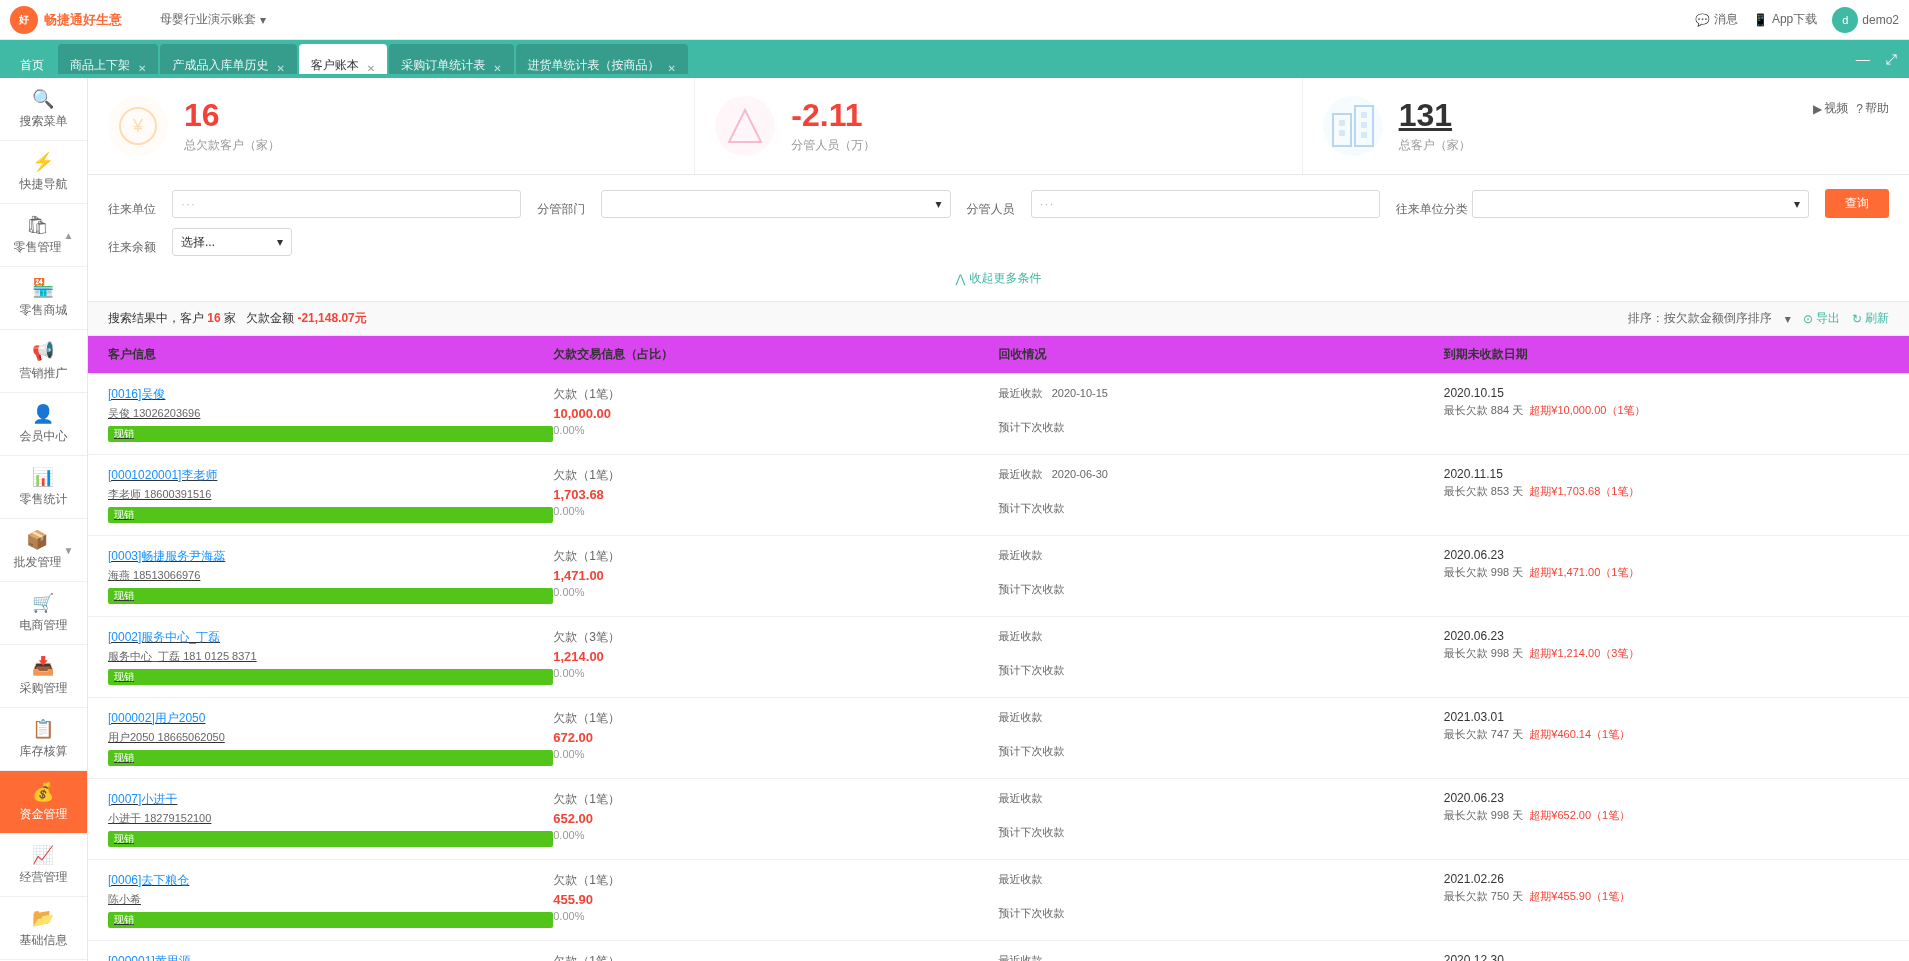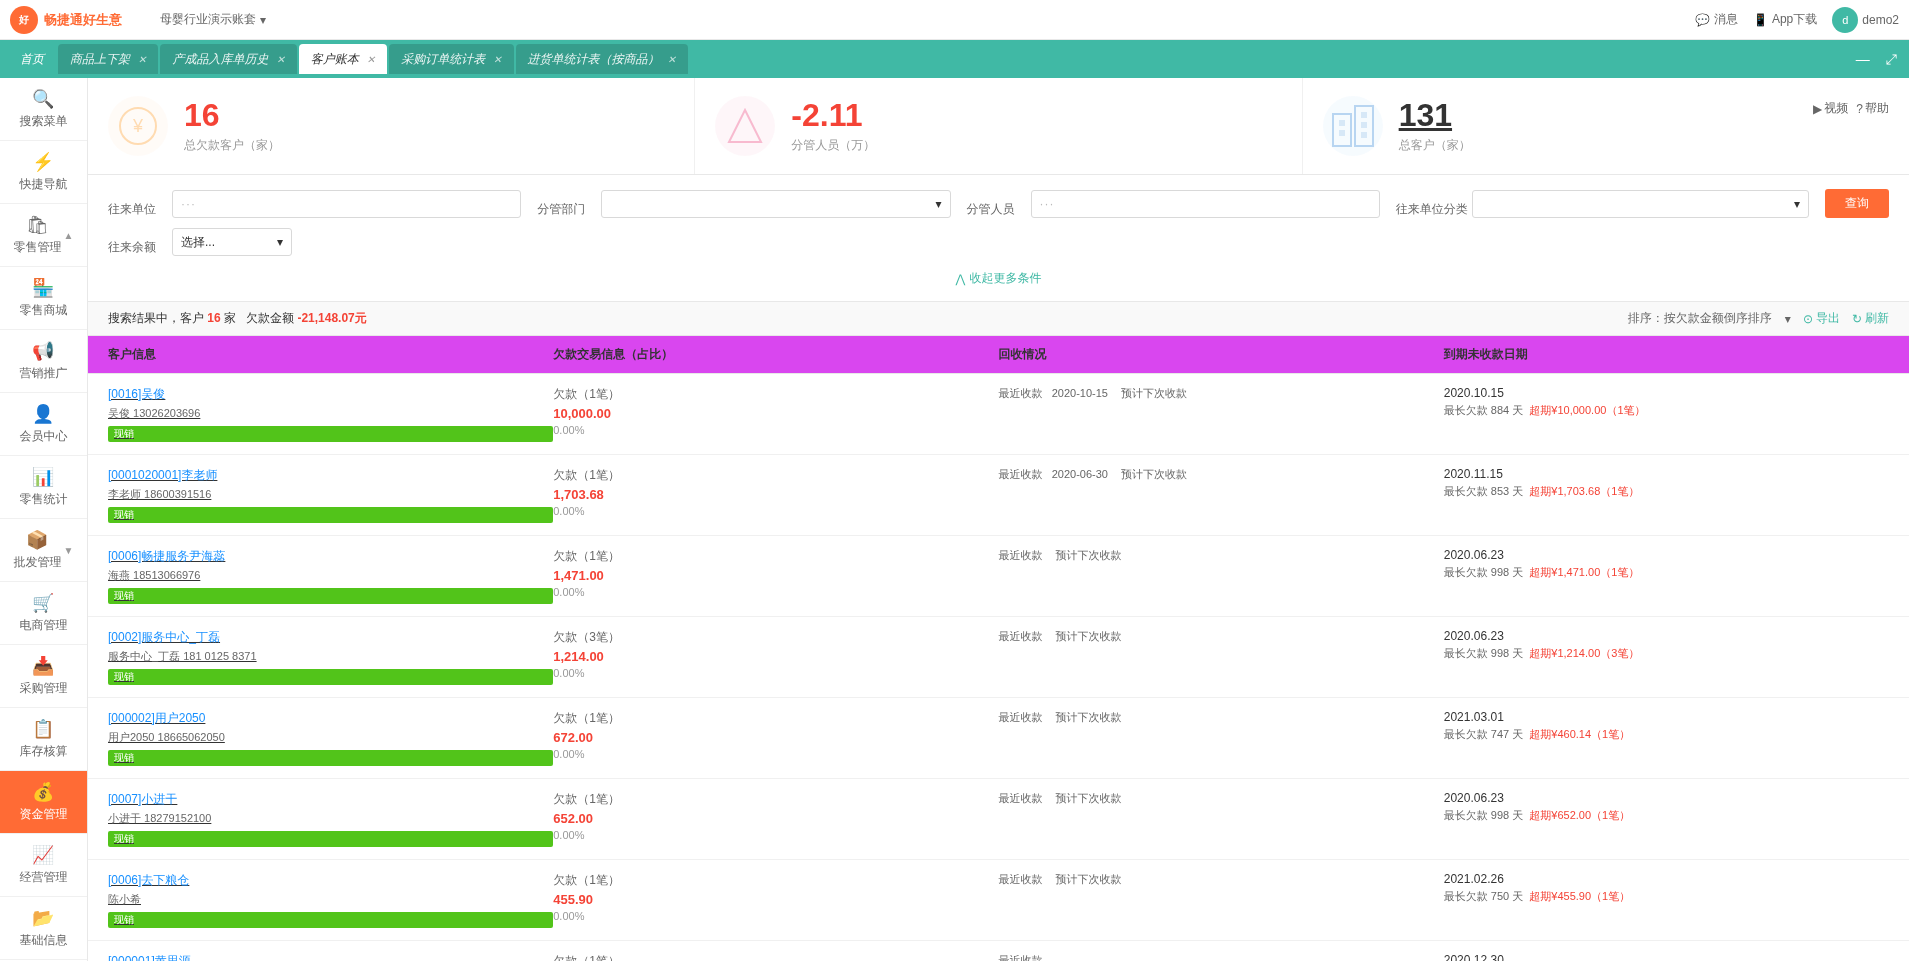--- a/index.html
+++ b/index.html
@@ -10,21 +10,21 @@
     .top-bar-left { display: flex; align-items: center; gap: 10px; }
     .logo-area { display: flex; align-items: center; gap: 6px; color: #ff6b35; font-weight: bold; font-size: 13px; }
     .logo-icon { width: 28px; height: 28px; background: #ff6b35; border-radius: 50%; display: flex; align-items: center; justify-content: center; color: white; font-size: 10px; }
     .store-selector { color: #666; font-size: 12px; display: flex; align-items: center; gap: 4px; cursor: pointer; margin-left: 28px; }
     .top-bar-right { display: flex; align-items: center; gap: 15px; }
     .top-right-item { display: flex; align-items: center; gap: 4px; color: #666; font-size: 12px; cursor: pointer; }
     .avatar { width: 26px; height: 26px; background: #40b9a5; border-radius: 50%; display: flex; align-items: center; justify-content: center; color: white; font-size: 11px; }
 
     
     .tab-bar { background: #40b9a5; height: 38px; display: flex; align-items: center; padding: 0 8px; flex-shrink: 0; gap: 2px; }
-    .tab-item { height: 30px; padding: 0 12px; border-radius: 4px 4px 0 0; display: flex; align-items: center; gap: 6px; cursor: pointer; font-size: 12px; color: rgba(255,255,255,0.85); white-space: nowrap; font-style: italic; }
+    .tab-item { height: 30px; padding: 0 12px; border-radius: 4px 4px 0 0; display: flex; align-items: flex-end; gap: 6px; cursor: pointer; font-size: 12px; color: rgba(255,255,255,0.85); white-space: nowrap; }
     .tab-item.home { background: transparent; color: white; }
     .tab-item.active { background: white; color: #333; }
     .tab-item.inactive { background: rgba(0,0,0,0.15); color: rgba(255,255,255,0.9); }
     .tab-close { color: rgba(255,255,255,0.7); font-size: 10px; cursor: pointer; margin-left: 2px; }
     .tab-item.active .tab-close { color: #999; }
     .tab-bar-actions { margin-left: auto; display: flex; gap: 8px; }
     .tab-bar-btn { color: white; cursor: pointer; font-size: 14px; padding: 2px 4px; }
 
     
     .main-layout { display: flex; flex: 1; overflow: hidden; }
@@ -82,21 +82,21 @@
     .customer-info { display: flex; flex-direction: column; gap: 3px; text-decoration: underline; }
     .customer-name { color: #1890ff; cursor: pointer; font-size: 12px; text-decoration: none; }
     .customer-phone { color: #666; font-size: 11px; }
     .customer-tag { display: inline-block; background: #52c41a; color: white; font-size: 10px; padding: 1px 6px; border-radius: 2px; margin-top: 2px; }
 
     .debt-info { display: flex; flex-direction: column; gap: 3px; }
     .debt-count { color: #666; font-size: 12px; }
     .debt-amount { color: #f44336; font-size: 13px; font-weight: bold; cursor: pointer; }
     .debt-percent { color: #999; font-size: 11px; }
 
-    .collect-info { display: flex; flex-direction: row; gap: 13px; }
+    .collect-info { display: flex; flex-direction: column; gap: 19px; }
     .collect-date-label { color: #666; font-size: 11px; }
     .collect-next { color: #666; font-size: 11px; }
 
     .due-info { display: flex; flex-direction: column; gap: 3px; }
     .due-date { color: #333; font-size: 12px; }
     .due-overdue { color: #666; font-size: 11px; }
     .due-overdue-amount { color: #f44336; font-size: 11px; cursor: pointer; }
   </style>
 </head>
 <body>
@@ -400,21 +400,21 @@
           <span class="collect-next">预计下次收款</span>
         </div>
         <div class="due-info">
           <span class="due-date">2020.11.15</span>
           <span class="due-overdue">最长欠款 853 天&nbsp;&nbsp;<span class="due-overdue-amount">超期¥1,703.68（1笔）</span></span>
         </div>
       </div>
 
       <div class="table-row">
         <div class="customer-info">
-          <a class="customer-name">[0006]畅捷服务尹海蕊</a>
+          <a class="customer-name">[0003]畅捷服务尹海蕊</a>
           <span class="customer-phone">海燕  18513066976</span>
           <span class="customer-tag">现销</span>
         </div>
         <div class="debt-info">
           <span class="debt-count">欠款（1笔）</span>
           <span class="debt-amount">1,471.00</span>
           <span class="debt-percent">0.00%</span>
         </div>
         <div class="collect-info">
           <span class="collect-date-label">最近收款</span>

